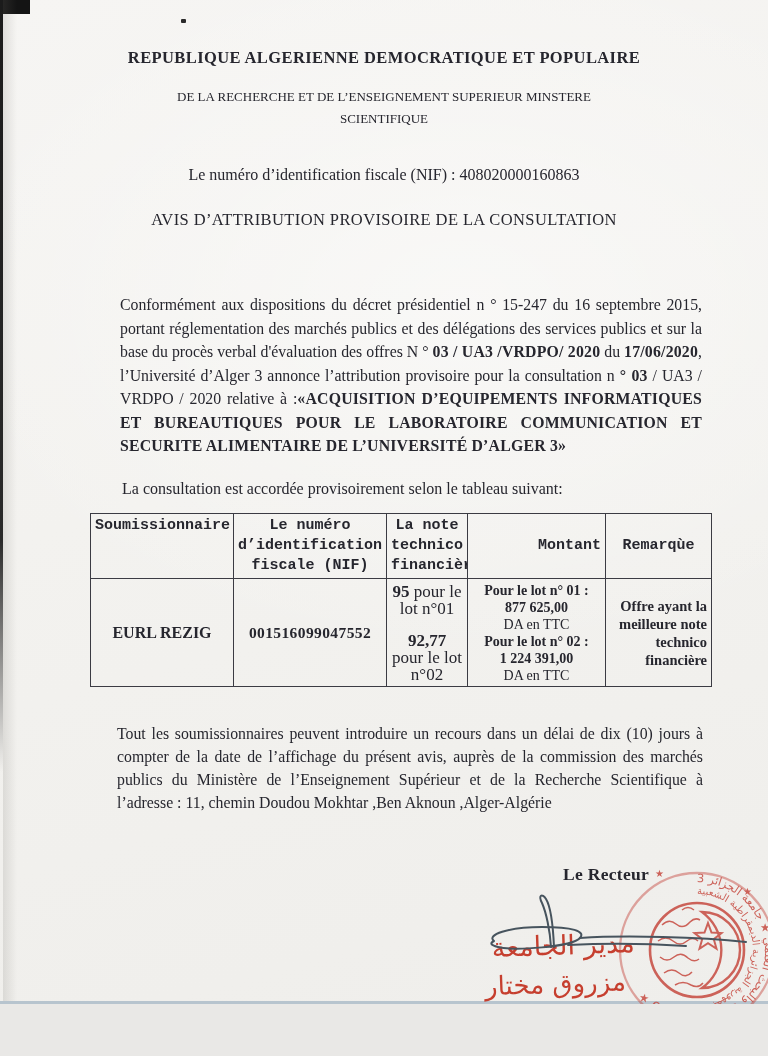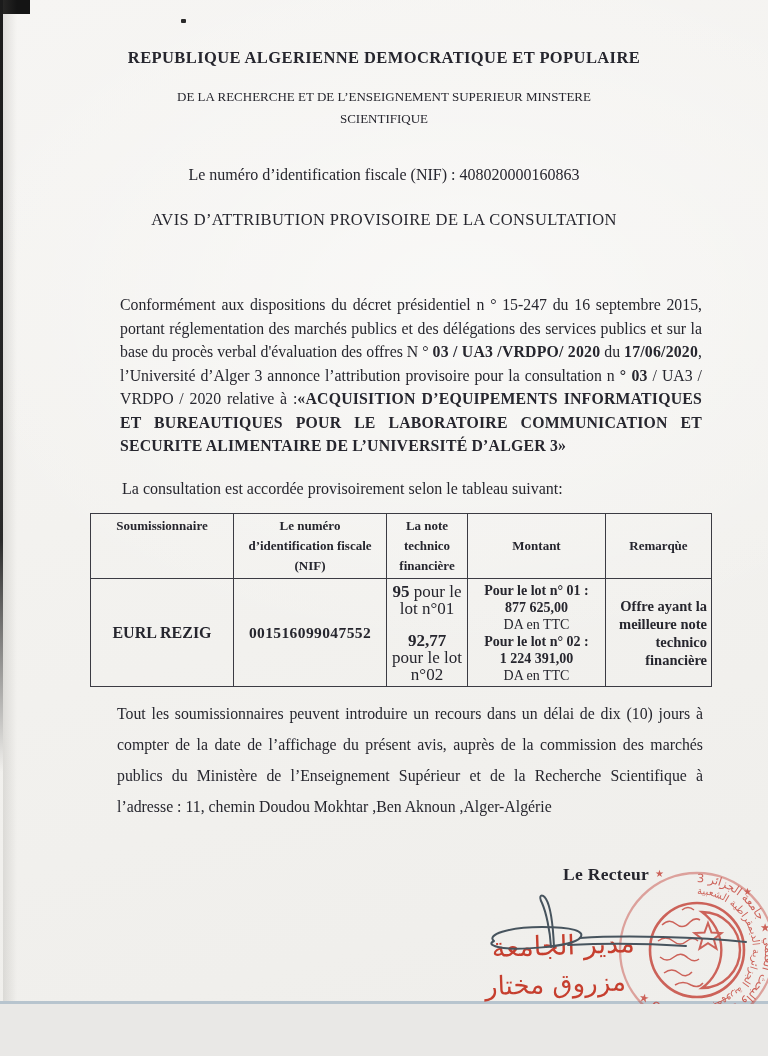--- a/index.html
+++ b/index.html
@@ -23,29 +23,29 @@
   .centered{position:absolute;left:60px;width:648px;text-align:center;}
   .republic{top:48px;font-weight:bold;font-size:16.5px;letter-spacing:.4px;}
   .ministry{top:86px;font-size:13px;line-height:22px;}
   .university{top:144px;font-weight:bold;font-size:16.5px;letter-spacing:.3px;}
   .nif-line{top:166px;font-size:16px;}
   .notice-title{top:210px;font-size:16.5px;letter-spacing:.4px;}
   .para1{position:absolute;left:120px;top:293px;width:582px;font-size:15.8px;line-height:23.5px;
     text-align:justify;}
   .para1 b{letter-spacing:.2px;}
   .table-intro{position:absolute;left:122px;top:480px;font-size:16px;}
-  .para2{position:absolute;left:117px;top:698px;width:586px;font-size:15.8px;line-height:31px;text-align:justify;}
+  .para2{position:absolute;left:117px;top:722px;width:586px;font-size:15.8px;line-height:23px;text-align:justify;}
   
   table.attrib{position:absolute;left:90px;top:513px;border-collapse:collapse;table-layout:fixed;width:621px;}
   table.attrib th,table.attrib td{border:1.7px solid #3b3b43;padding:2px 4px;overflow:hidden;}
-  table.attrib th{font-size:13px;line-height:20px;}
+  table.attrib th{font-size:15px;line-height:20px;font-family:Liberation Mono, monospace;}
   th.h-soumissionnaire{vertical-align:top;padding-top:5px;font-size:15.5px;}
   th.h-nif{vertical-align:middle;font-size:15.5px;}
   th.h-note{vertical-align:top;padding-top:8px;font-size:13.5px;line-height:17px;}
-  th.h-montant{vertical-align:middle;font-size:14.5px;}
+  th.h-montant{vertical-align:middle;font-size:14.5px;text-align:right;}
   th.h-remarque{vertical-align:middle;font-size:14.5px;}
   tr.hdr{height:65px;}
   tr.data{height:108px;}
   td.c-bidder{text-align:center;font-weight:bold;font-size:16px;}
   td.c-nif{text-align:center;font-weight:bold;font-size:15.5px;letter-spacing:.4px;}
   td.c-note{text-align:center;font-size:17px;line-height:17px;vertical-align:middle;}
   td.c-note .blk+ .blk{margin-top:15px;}
   td.c-montant{text-align:center;font-size:14px;line-height:17px;vertical-align:middle;}
   td.c-montant .lbl,td.c-montant .amt{font-weight:bold;}
   td.c-remark{text-align:right;font-weight:bold;font-size:14.5px;line-height:18px;vertical-align:middle;}

